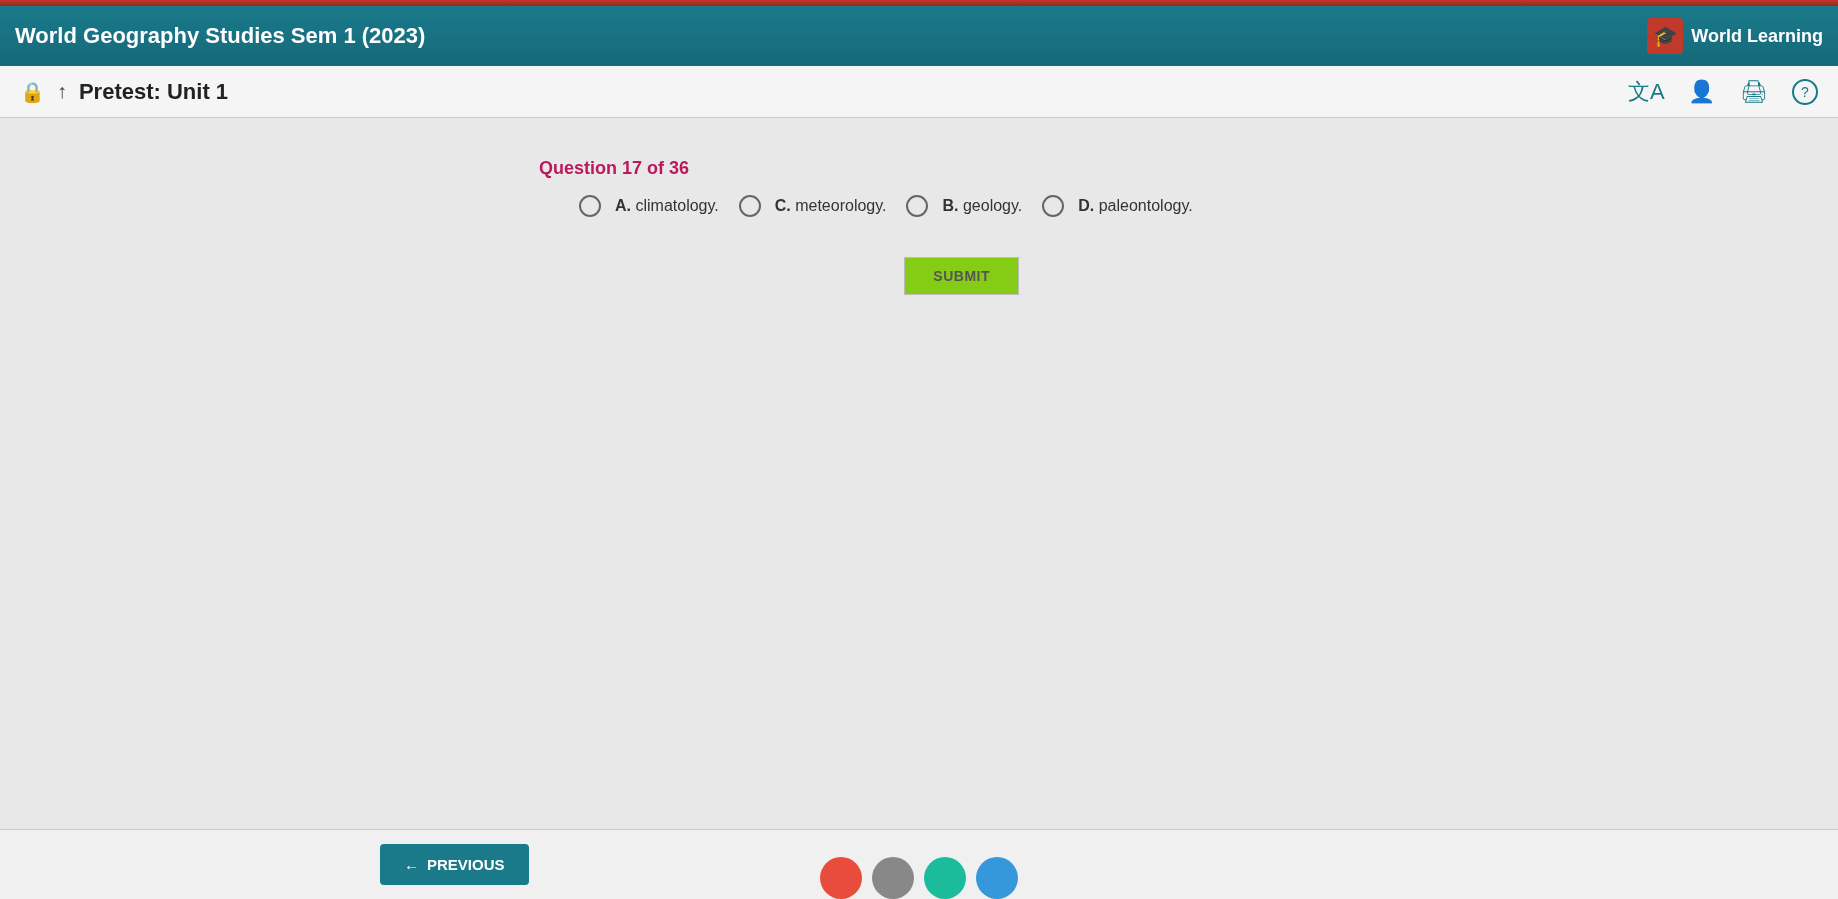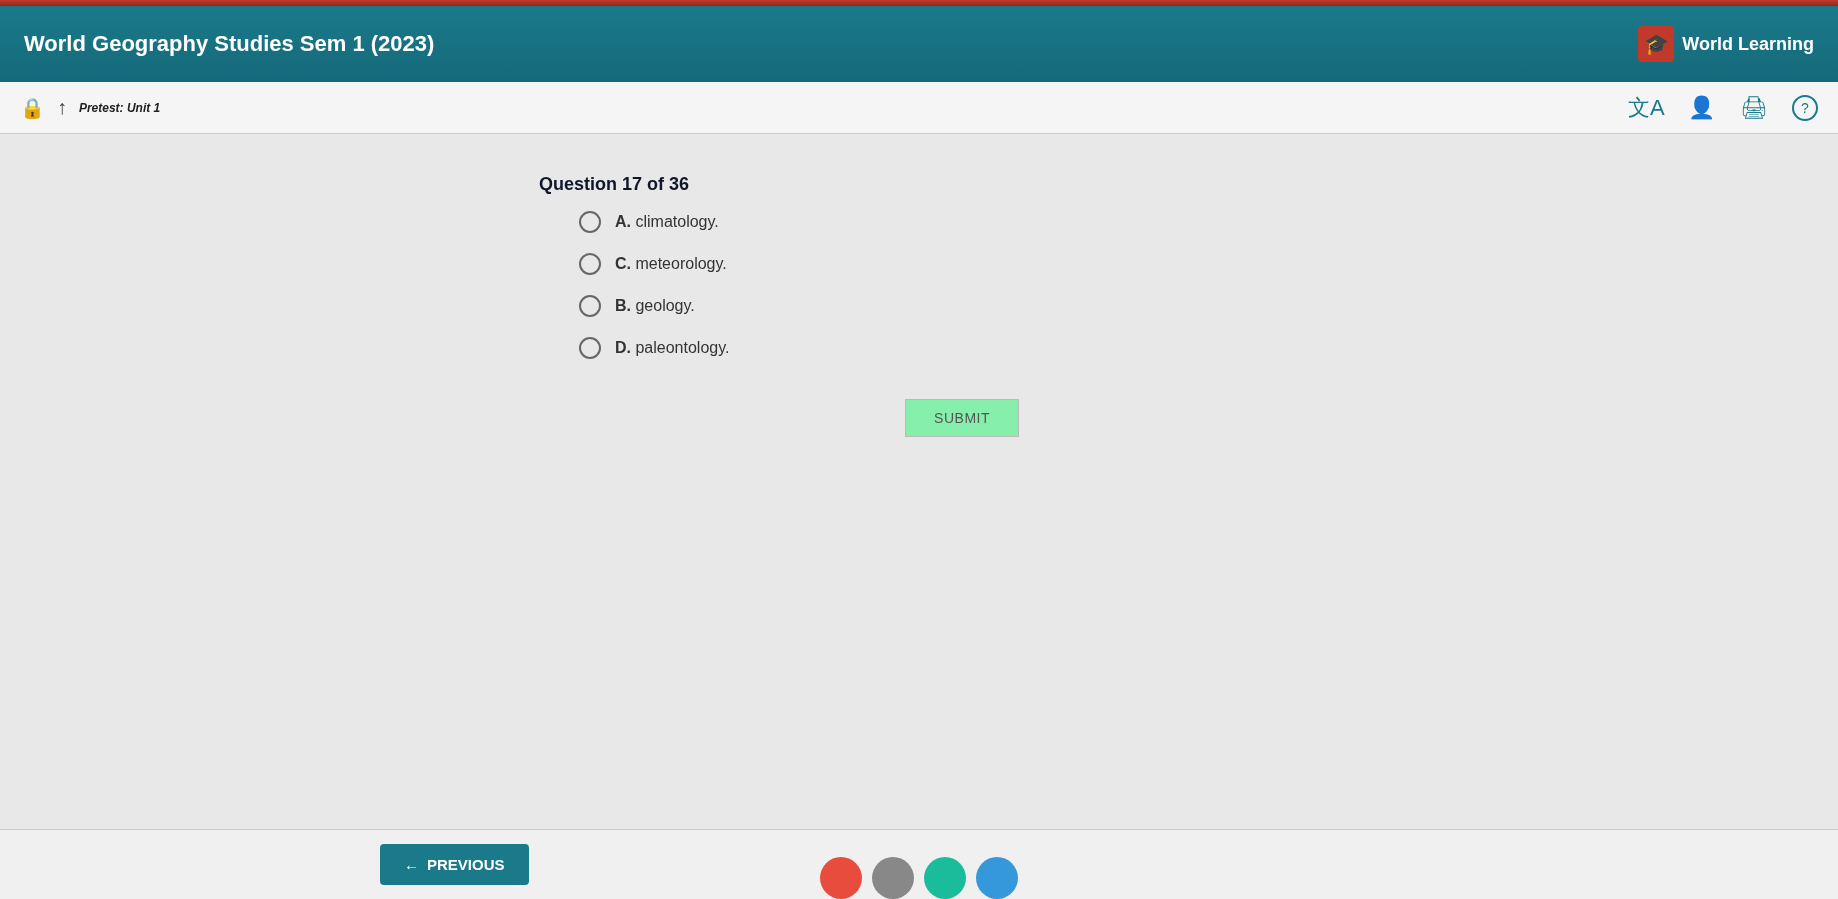--- a/index.html
+++ b/index.html
@@ -8,25 +8,25 @@
     
     .top-bar {
       background: linear-gradient(to bottom, #c0392b, #96281b);
       height: 6px;
       width: 100%;
     }
 
     
     .header {
       background: linear-gradient(to bottom, #1a7a8a, #15697a);
-      height: 76px;
+      height: 60px;
       display: flex;
       align-items: center;
       justify-content: space-between;
-      padding: 0 24px;
+      padding: 0 15px;
       gap: 28px;
     }
     .header-title {
       color: white;
       font-size: 22px;
       font-weight: bold;
     }
     .apex-logo {
       display: flex;
       align-items: center;
@@ -67,23 +67,22 @@
       display: flex;
       align-items: center;
       gap: 24px;
     }
     .nav-icon {
       font-size: 20px;
       color: #444;
       cursor: pointer;
     }
     .pretest-label {
-      font-size: 12px;
+      font-size: 22px;
       color: #333;
-      font-style: italic;
     }
     .pretest-label span {
       font-weight: bold;
       color: #222;
     }
     .toolbar-icon {
       font-size: 22px;
       color: #1a7a8a;
       cursor: pointer;
     }
@@ -96,34 +95,34 @@
       display: flex;
       justify-content: center;
     }
     .content-area {
       width: 760px;
       background: #e8e8e8;
     }
     .question-number {
       font-size: 18px;
       font-weight: bold;
-      color: #0f172a;
+      color: #be185d;
       margin-bottom: 16px;
     }
     .question-text {
       font-size: 16px;
       color: #333;
       line-height: 1.5;
       margin-bottom: 32px;
     }
 
     
     .options {
       display: flex;
-      flex-direction: column;
+      flex-direction: row;
       gap: 20px;
       margin-left: 40px;
       margin-bottom: 40px;
     }
     .option {
       display: flex;
       align-items: center;
       gap: 14px;
       cursor: pointer;
     }
@@ -146,26 +145,26 @@
 
     
     .submit-row {
       display: flex;
       justify-content: flex-end;
       margin-right: 0;
       padding-right: 280px;
       margin-bottom: 60px;
     }
     .submit-btn {
-      background: #86efac;
+      background: #84cc16;
       border: 1px solid #bbb;
       color: #555;
       padding: 10px 28px;
       font-size: 14px;
-      font-weight: normal;
+      font-weight: bold;
       cursor: pointer;
       letter-spacing: 0.5px;
     }
 
     
     .bottom-bar {
       position: absolute;
       bottom: 0;
       left: 0;
       right: 0;

